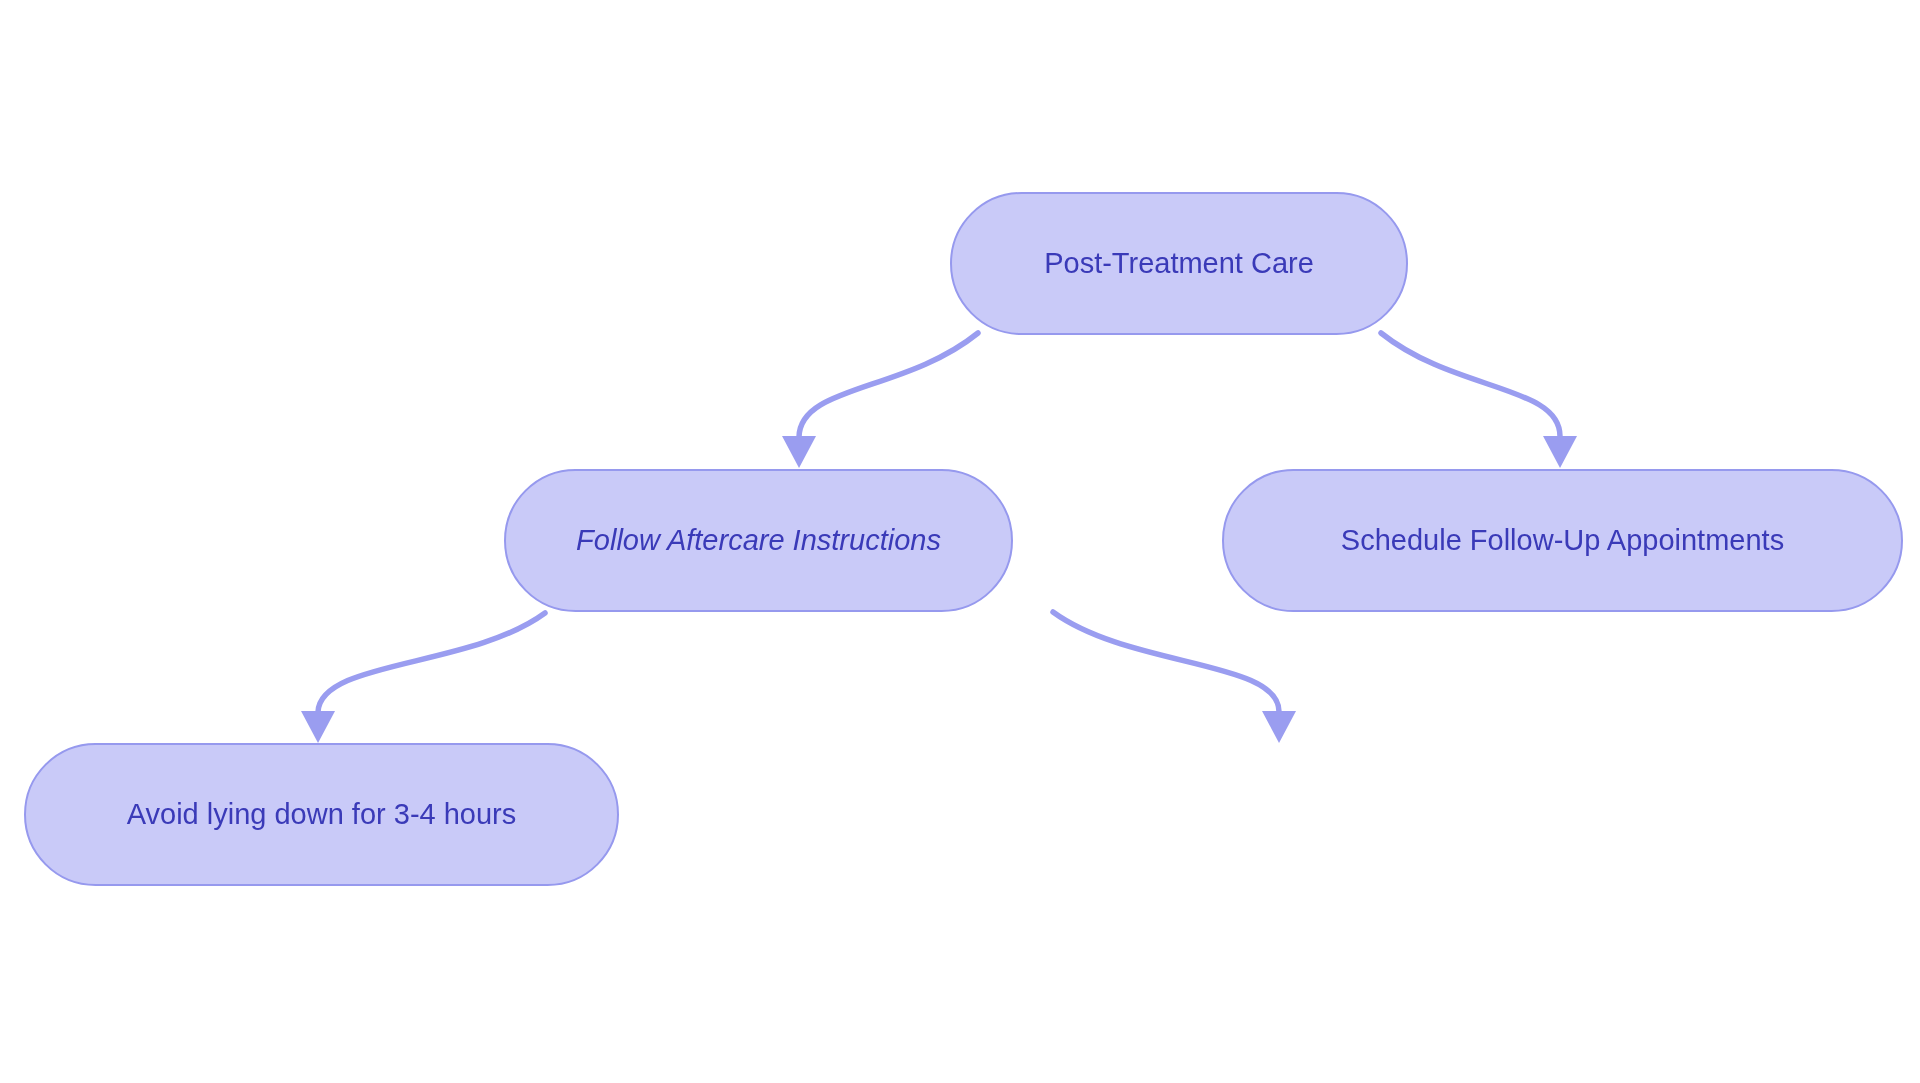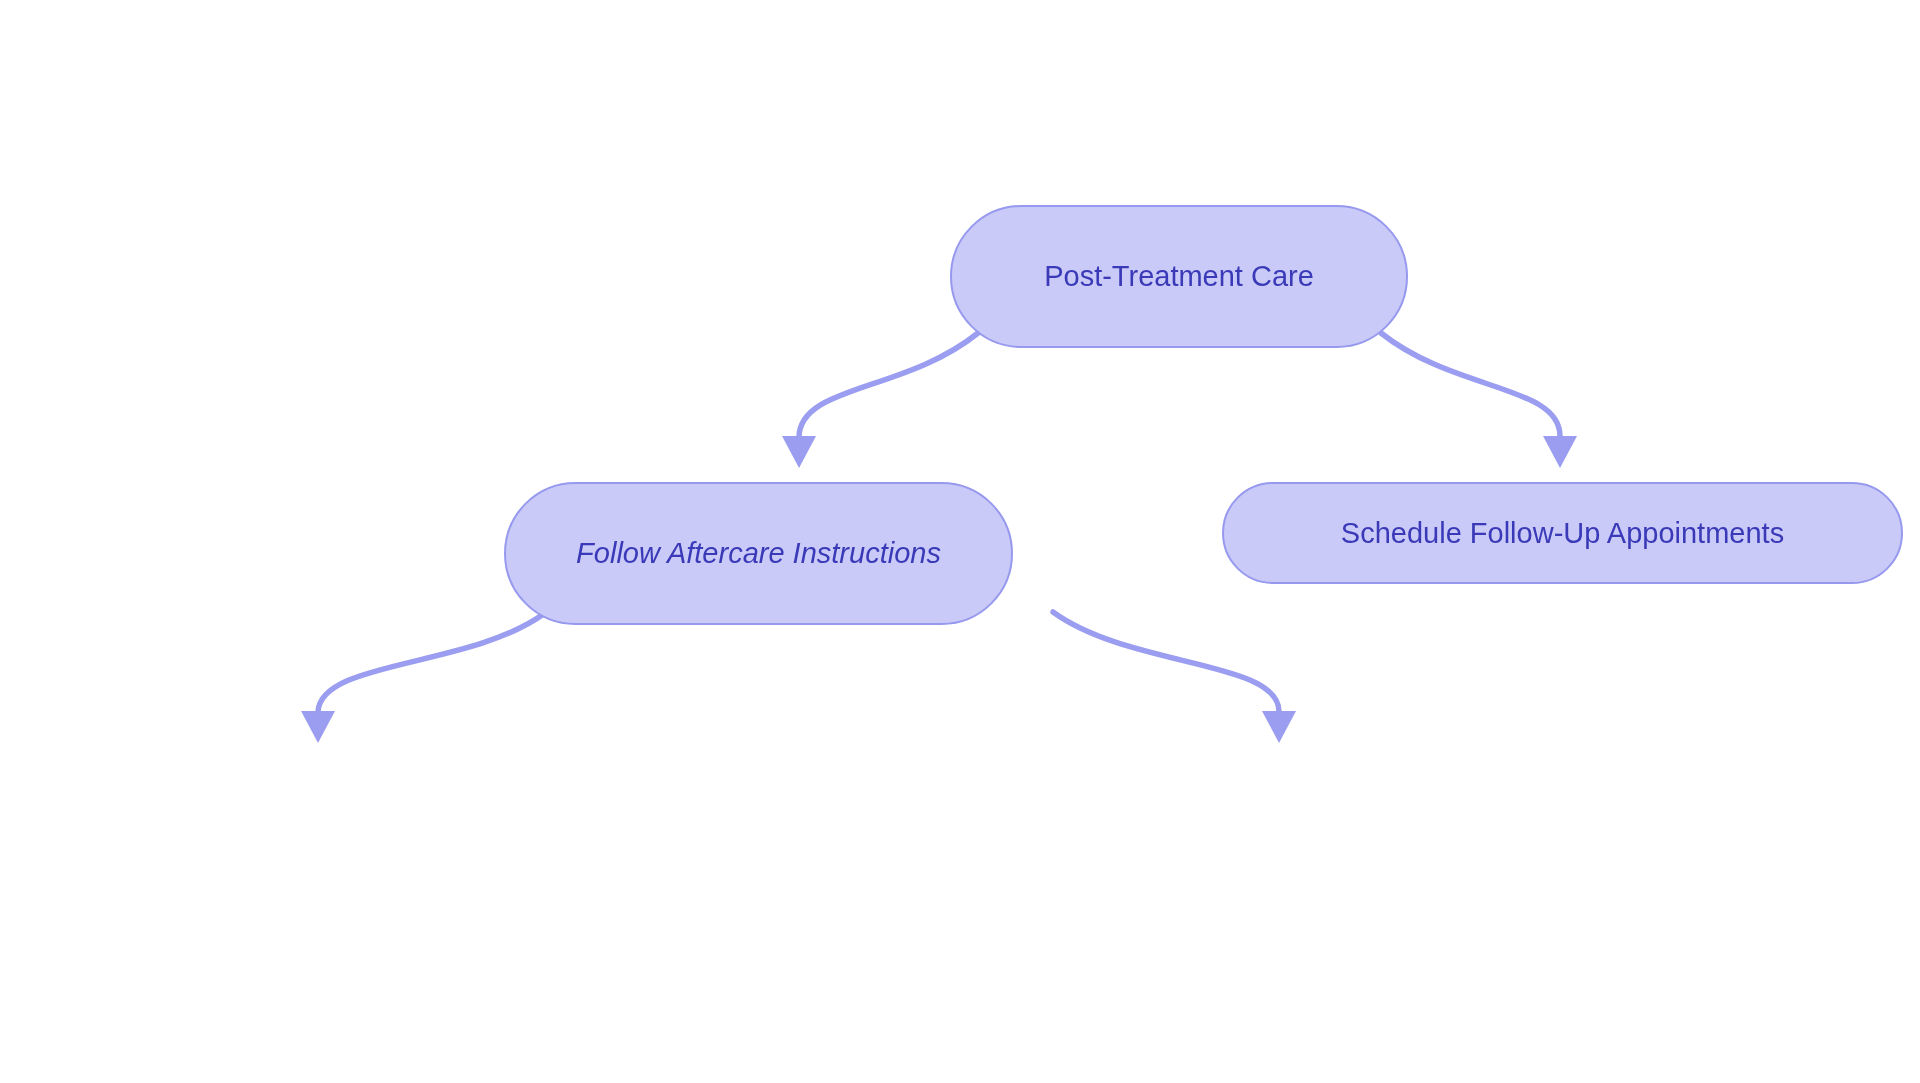--- a/index.html
+++ b/index.html
@@ -43,25 +43,24 @@
     align-items: center;
     justify-content: center;
     background: var(--node-fill);
     border: 2px solid var(--node-border);
     border-radius: 72px;
     color: var(--text-color);
     font-size: 29px;
     line-height: 1.2;
     text-align: center;
     white-space: nowrap;
-    margin-top: 13px;
   }
   .node-root     { left: 950px;  top: 192px; width: 458px;  height: 143px; }
   .node-aftercare{ left: 504px;  top: 469px; width: 509px;  height: 143px; font-style: italic; }
-  .node-followup { left: 1222px; top: 469px; width: 681px;  height: 102px; align-items: center; }
+  .node-followup { left: 1222px; top: 469px; width: 681px;  height: 143px; align-items: center; }
   .node-avoid    { left: 24px;   top: 743px; width: 595px;  height: 143px; }
   .node-refrain  { left: 747px;  top: 743px; width: 1065px; height: 143px; }
 </style>
 </head>
 <body>
 
 <div class="canvas">
 
   <svg class="edges-layer" viewBox="0 0 1920 1083" aria-hidden="true">
 
@@ -83,15 +82,18 @@
   </div>
 
   <div class="node node-aftercare">
     <span>Follow Aftercare Instructions</span>
   </div>
 
   <div class="node node-followup">
     <span>Schedule Follow-Up Appointments</span>
   </div>
 
+  <div class="node node-avoid">
+    <span>Avoid lying down for 3-4 hours</span>
+  </div>
 
 
 </div>
 
 </body></html>

